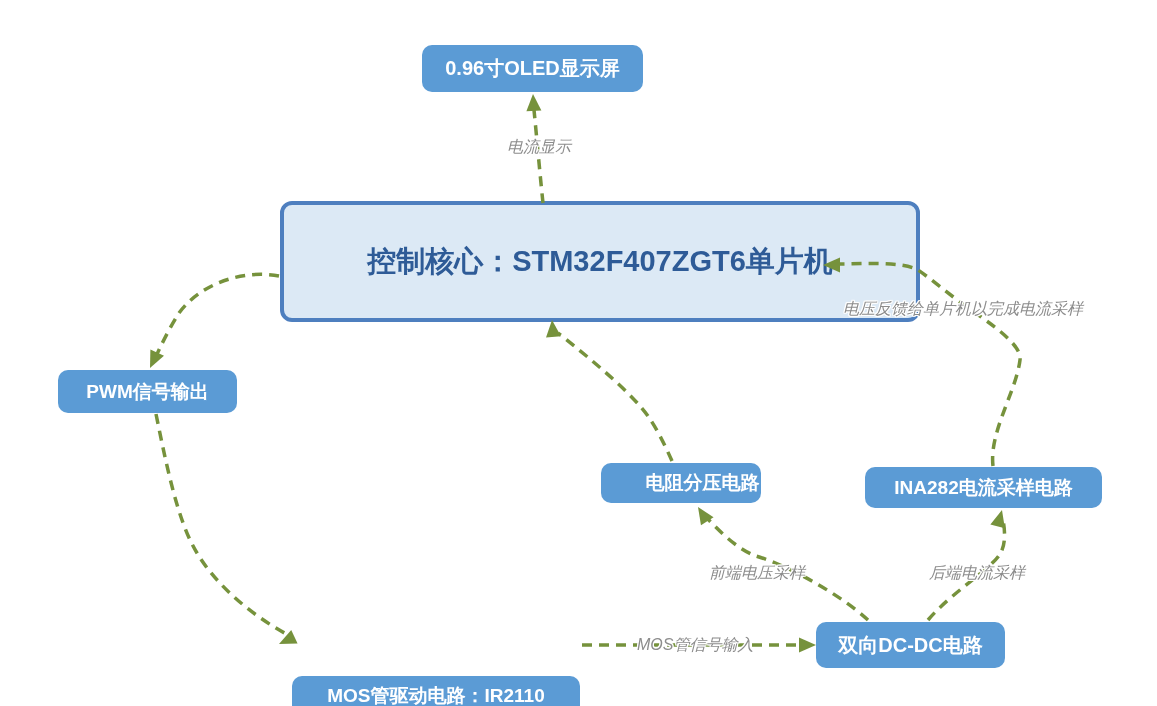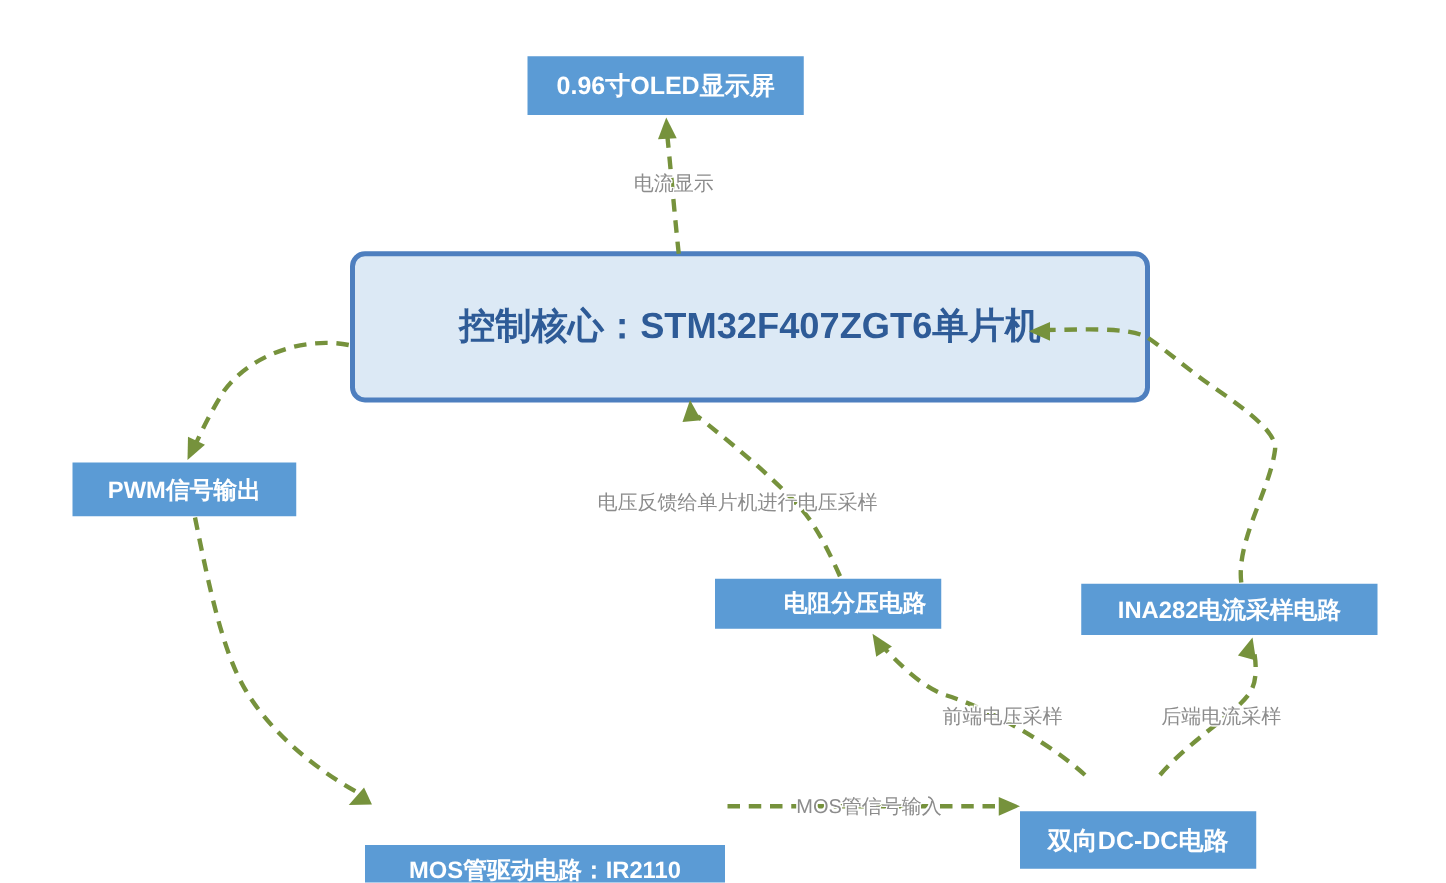--- a/index.html
+++ b/index.html
@@ -14,50 +14,50 @@
   }
   html,body{margin:0;padding:0;}
   body{
     width:1157px;height:706px;background:var(--background);
     font-family:"Liberation Sans","DejaVu Sans",sans-serif;
     position:relative;overflow:hidden;
   }
   .canvas{position:absolute;left:0;top:0;width:1157px;height:706px;}
   .node{
     position:absolute;background:var(--node-fill);color:var(--node-text);
-    font-weight:bold;border-radius:0;display:flex;align-items:center;
+    font-weight:bold;border-radius:10px;display:flex;align-items:center;
     justify-content:center;text-align:center;box-sizing:border-box;
     white-space:nowrap;
   }
   #node-oled   {left:422px;top:45px; width:221px;height:47px;font-size:20px;}
   #node-pwm    {left:58px; top:370px;width:179px;height:43px;font-size:19px;}
-  #node-divider{left:572px;top:463px;width:181px;height:40px;font-size:19px;padding-left:43px;}
+  #node-divider{left:601px;top:463px;width:160px;height:40px;font-size:19px;padding-left:43px;}
   #node-ina282 {left:865px;top:467px;width:237px;height:41px;font-size:19px;text-align:right;}
   #node-mos    {left:292px;top:628px;width:288px;height:39px;font-size:19px;margin-top:48px;}
-  #node-dcdc   {left:816px;top:622px;width:189px;height:46px;font-size:20px;margin-top:27px;}
+  #node-dcdc   {left:816px;top:622px;width:189px;height:46px;font-size:20px;}
   #node-mcu{
     left:280px;top:201px;width:640px;height:121px;
     background:var(--center-fill);color:var(--center-text);
     border:4px solid var(--center-border);border-radius:12px;
     font-size:29px;font-weight:bold;line-height:1.62;
     padding:0 24px;white-space:normal;
   }
   .connector-layer{position:absolute;left:0;top:0;width:1157px;height:706px;pointer-events:none;}
   .edge{fill:none;stroke:var(--arrow);stroke-width:3.5;stroke-dasharray:10 7;}
   .arrowhead{fill:var(--arrow);stroke:none;}
   .edge-label{
-    position:absolute;font-size:16px;color:var(--edge-label);
+    position:absolute;font-style:italic;font-size:16px;color:var(--edge-label);
     white-space:nowrap;
     text-shadow:1px 0 0 #fff,-1px 0 0 #fff,0 1px 0 #fff,0 -1px 0 #fff,
                 1px 1px 0 #fff,-1px -1px 0 #fff,1px -1px 0 #fff,-1px 1px 0 #fff;
   }
   #label-current-display{left:507px;top:137px;}
   #label-voltage-feedback-voltage{left:478px;top:392px;}
   #label-voltage-feedback-current{left:843px;top:299px;}
-  #label-front-voltage{left:754px;top:563px;}
+  #label-front-voltage{left:709px;top:563px;}
   #label-back-current{left:929px;top:563px;}
   #label-mos-signal{left:637px;top:635px;}
 </style>
 </head>
 <body>
 
 <div class="canvas">
 
   <div class="node" id="node-mcu">控制核心：STM32F407ZGT6单片机</div>
   <div class="node" id="node-oled">0.96寸OLED显示屏</div>
@@ -87,18 +87,18 @@
     <polygon class="arrowhead" points="0,0 -7.5,17 7.5,17" transform="translate(552,320) rotate(-5)"></polygon>
 
     <path class="edge" d="M 928 620 C 952 592 990 570 1000 554 C 1006 545 1005 530 1003 520"></path>
     <polygon class="arrowhead" points="0,0 -7.5,17 7.5,17" transform="translate(1002,510) rotate(15)"></polygon>
 
     <path class="edge" d="M 993 466 C 989 432 1016 392 1020 360 C 1022 347 1000 330 974 312 C 948 294 934 281 918 270 C 902 261 862 264 836 264"></path>
     <polygon class="arrowhead" points="0,0 17,-7.5 17,7.5" transform="translate(823,265)"></polygon>
   </svg>
 
   <div class="edge-label" id="label-current-display">电流显示</div>
-  <div class="edge-label" id="label-voltage-feedback-voltage">电压反馈给单片机进行电压采样</div>
+  <div class="edge-label" id="label-voltage-feedback-current">电压反馈给单片机以完成电流采样</div>
   <div class="edge-label" id="label-front-voltage">前端电压采样</div>
   <div class="edge-label" id="label-back-current">后端电流采样</div>
   <div class="edge-label" id="label-mos-signal">MOS管信号输入</div>
 
 </div>
 
 </body></html>

